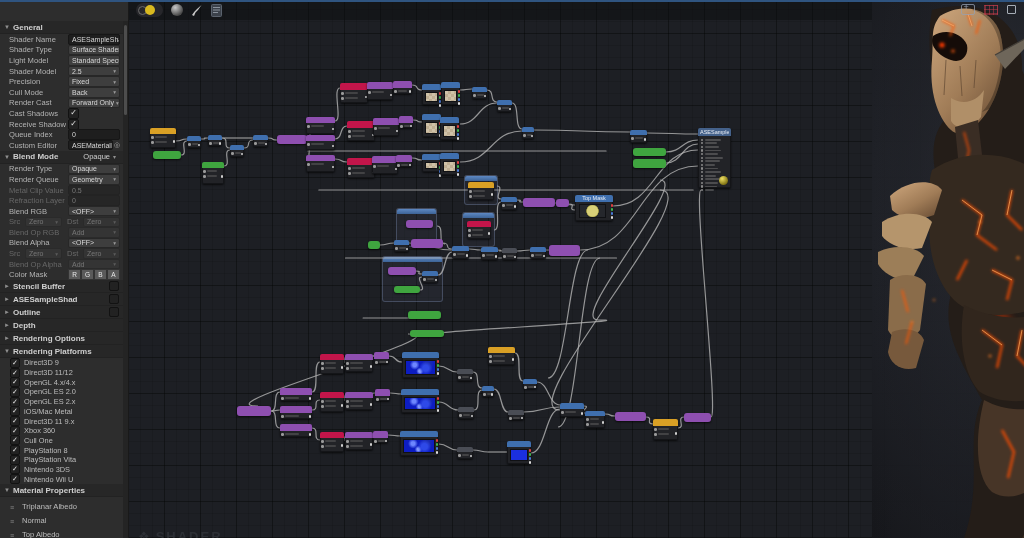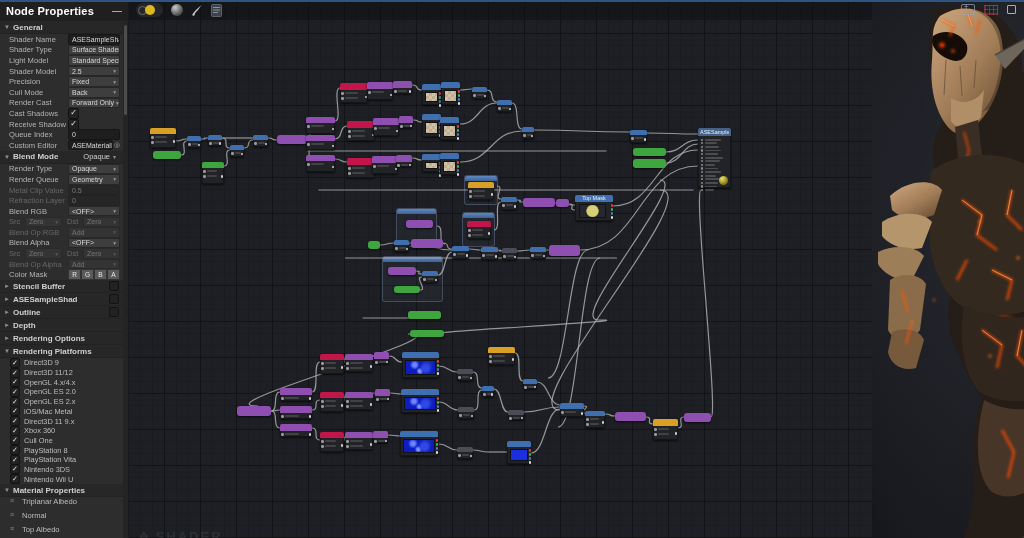--- a/index.html
+++ b/index.html
@@ -28,21 +28,21 @@
                display:flex;align-items:center;padding:0 3px;white-space:nowrap;overflow:hidden;}
   .tfield{background:#1e1e1e;border:1px solid #161616;}
   .sel{background:#3e3e3e;border:1px solid #272727;justify-content:space-between;}
   .sel .arr{color:#9a9a9a;font-size:5.5px;margin-left:2px;}
   .chk{width:9px;height:9px;background:#222;border:1px solid #121212;border-radius:2px;color:#e3e3e3;
        font-size:8px;line-height:8px;text-align:center;}
   .cm-btn{flex:1;height:9px;background:#5a5a5a;border:1px solid #333;color:#e8e8e8;font-size:6.5px;
           display:flex;align-items:center;justify-content:center;}
   .prow{height:9.7px;display:flex;align-items:center;gap:4px;padding:0 4px 0 10px;}
   .prow .lab{color:#bdbdbd;font-size:7.4px;white-space:nowrap;}
-  .mrow{height:14px;display:flex;align-items:flex-start;gap:5px;padding:0 4px 0 10px;}
+  .mrow{height:14px;display:flex;align-items:flex-end;gap:5px;padding:0 4px 0 10px;}
   .mrow .hand{width:7px;color:#8b8b8b;font-size:7px;letter-spacing:-1px;}
   .mrow .lab{color:#bdbdbd;font-size:7.6px;white-space:nowrap;}
   #panel-scroll{position:absolute;right:0;top:21px;bottom:0;width:5px;background:#242424;}
   #panel-scroll .thumb{position:absolute;left:1px;right:1px;top:4px;height:90px;background:#4d4d4d;border-radius:2px;}
 
   
   #canvas{position:absolute;left:128px;top:0;width:896px;height:538px;background:#1d1f24;overflow:hidden;
     background-image:
       repeating-linear-gradient(0deg, rgba(0,0,0,.30) 0 1px, transparent 1px 36px),
       repeating-linear-gradient(90deg, rgba(0,0,0,.30) 0 1px, transparent 1px 36px),
@@ -101,24 +101,20 @@
                repeating-linear-gradient(0deg,rgba(196,60,75,.5) 0 1px,transparent 1px 4px);
     border:1px solid rgba(196,60,75,.5);}
   .ov-max{width:9px;height:9px;border:1.5px solid rgba(200,208,218,.8);border-radius:1px;box-sizing:border-box;}
 </style>
 </head>
 <body>
 
 <div id="top-accent"></div>
 
 <div id="left-panel">
-  <div id="panel-title">
-    <span class="t">Node Properties</span>
-    <span class="min">—</span>
-  </div>
   <div id="panel-body">
       <div class="sec-h">
         <span class="arr">▼</span>
         <span class="lbl">General</span>
       </div>
       <div class="row">
         <span class="lab">Shader Name</span>
         <div class="wid">
           <div class="tfield">ASESampleShad</div>
         </div>

